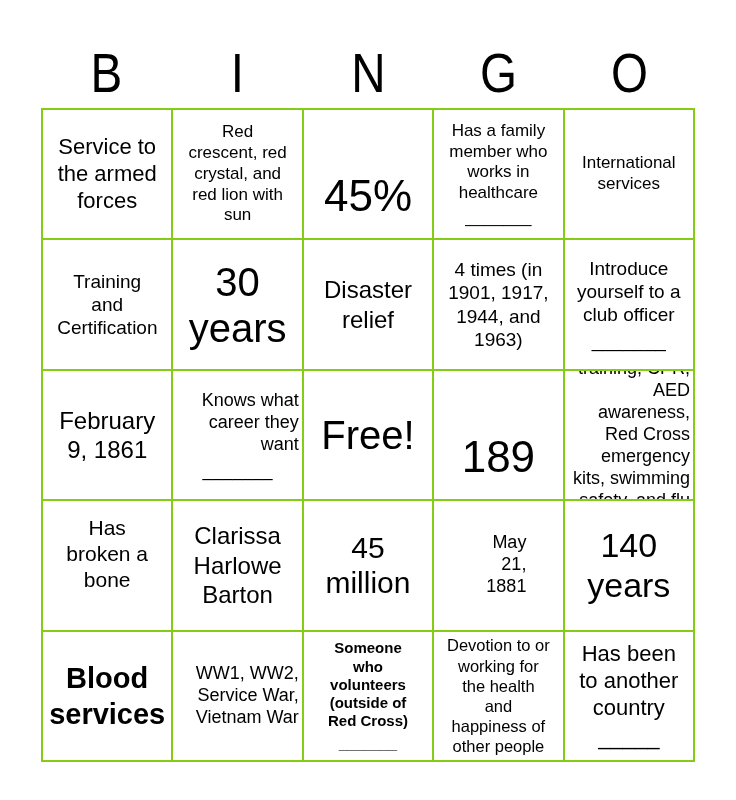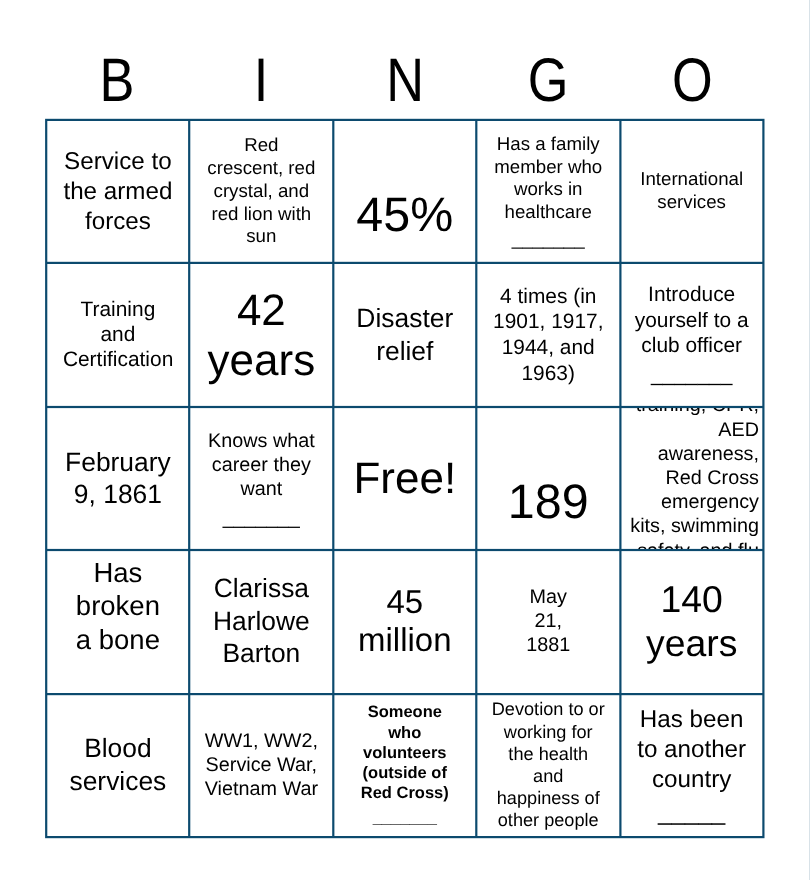--- a/index.html
+++ b/index.html
@@ -32,46 +32,46 @@
   }
   .grid {
     box-sizing: border-box;
     width: 654px;
     height: 654px;
     display: grid;
     grid-template-columns: repeat(5, 1fr);
     grid-template-rows: repeat(5, 1fr);
     gap: 2px;
     padding: 2px;
-    background: #0c4a6e;
+    background: #84cc16;
   }
   .cell {
     background: #ffffff;
     display: flex;
     flex-direction: column;
     align-items: center;
     justify-content: center;
     text-align: center;
     padding: 3px;
     overflow: hidden;
   }
   .txt { line-height: 1.22; }
   .blank-line { line-height: 1.1; margin-top: 5px; letter-spacing: 0; }
 
   
   .s13 { font-size: 18px; text-align: right; }
   .s15 { font-size: 15px; font-weight: bold; }
   .s16 { font-size: 16.5px; }
   .s17 { font-size: 17px; }
-  .s18 { font-size: 18px; }
+  .s18 { font-size: 18px; text-align: right; }
   .s19 { font-size: 19px; }
-  .s21 { font-size: 25px; margin-top: 32px; }
+  .s21 { font-size: 21px; margin-top: 32px; }
   .s22 { font-size: 22px; }
   .s24 { font-size: 24px; }
-  .s28 { font-size: 24px; line-height: 1.25; }
+  .s28 { font-size: 29px; line-height: 1.25; font-weight: bold; }
   .s30 { font-size: 30px; line-height: 1.18; }
   .s34 { font-size: 34px; line-height: 1.18; }
   .s40 { font-size: 40px; line-height: 1.15; }
   .s44 { font-size: 44px; line-height: 1.1; margin-top: 44px; }
 
   
   .w56  { max-width: 56px; }
   .w85  { max-width: 85px; }
   .w98  { max-width: 98px; }
   .w100 { max-width: 100px; }
@@ -106,21 +106,21 @@
       <div class="blank-line s17">_______</div>
     </div>
     <div class="cell">
       <div class="txt s17">International services</div>
     </div>
 
     <div class="cell">
       <div class="txt s19 w100">Training and Certification</div>
     </div>
     <div class="cell">
-      <div class="txt s40">42 years</div>
+      <div class="txt s40">30 years</div>
     </div>
     <div class="cell">
       <div class="txt s24">Disaster relief</div>
     </div>
     <div class="cell">
       <div class="txt s19">4 times (in 1901, 1917, 1944, and 1963)</div>
     </div>
     <div class="cell">
       <div class="txt s19">Introduce yourself to a club officer</div>
       <div class="blank-line s19">_______</div>

